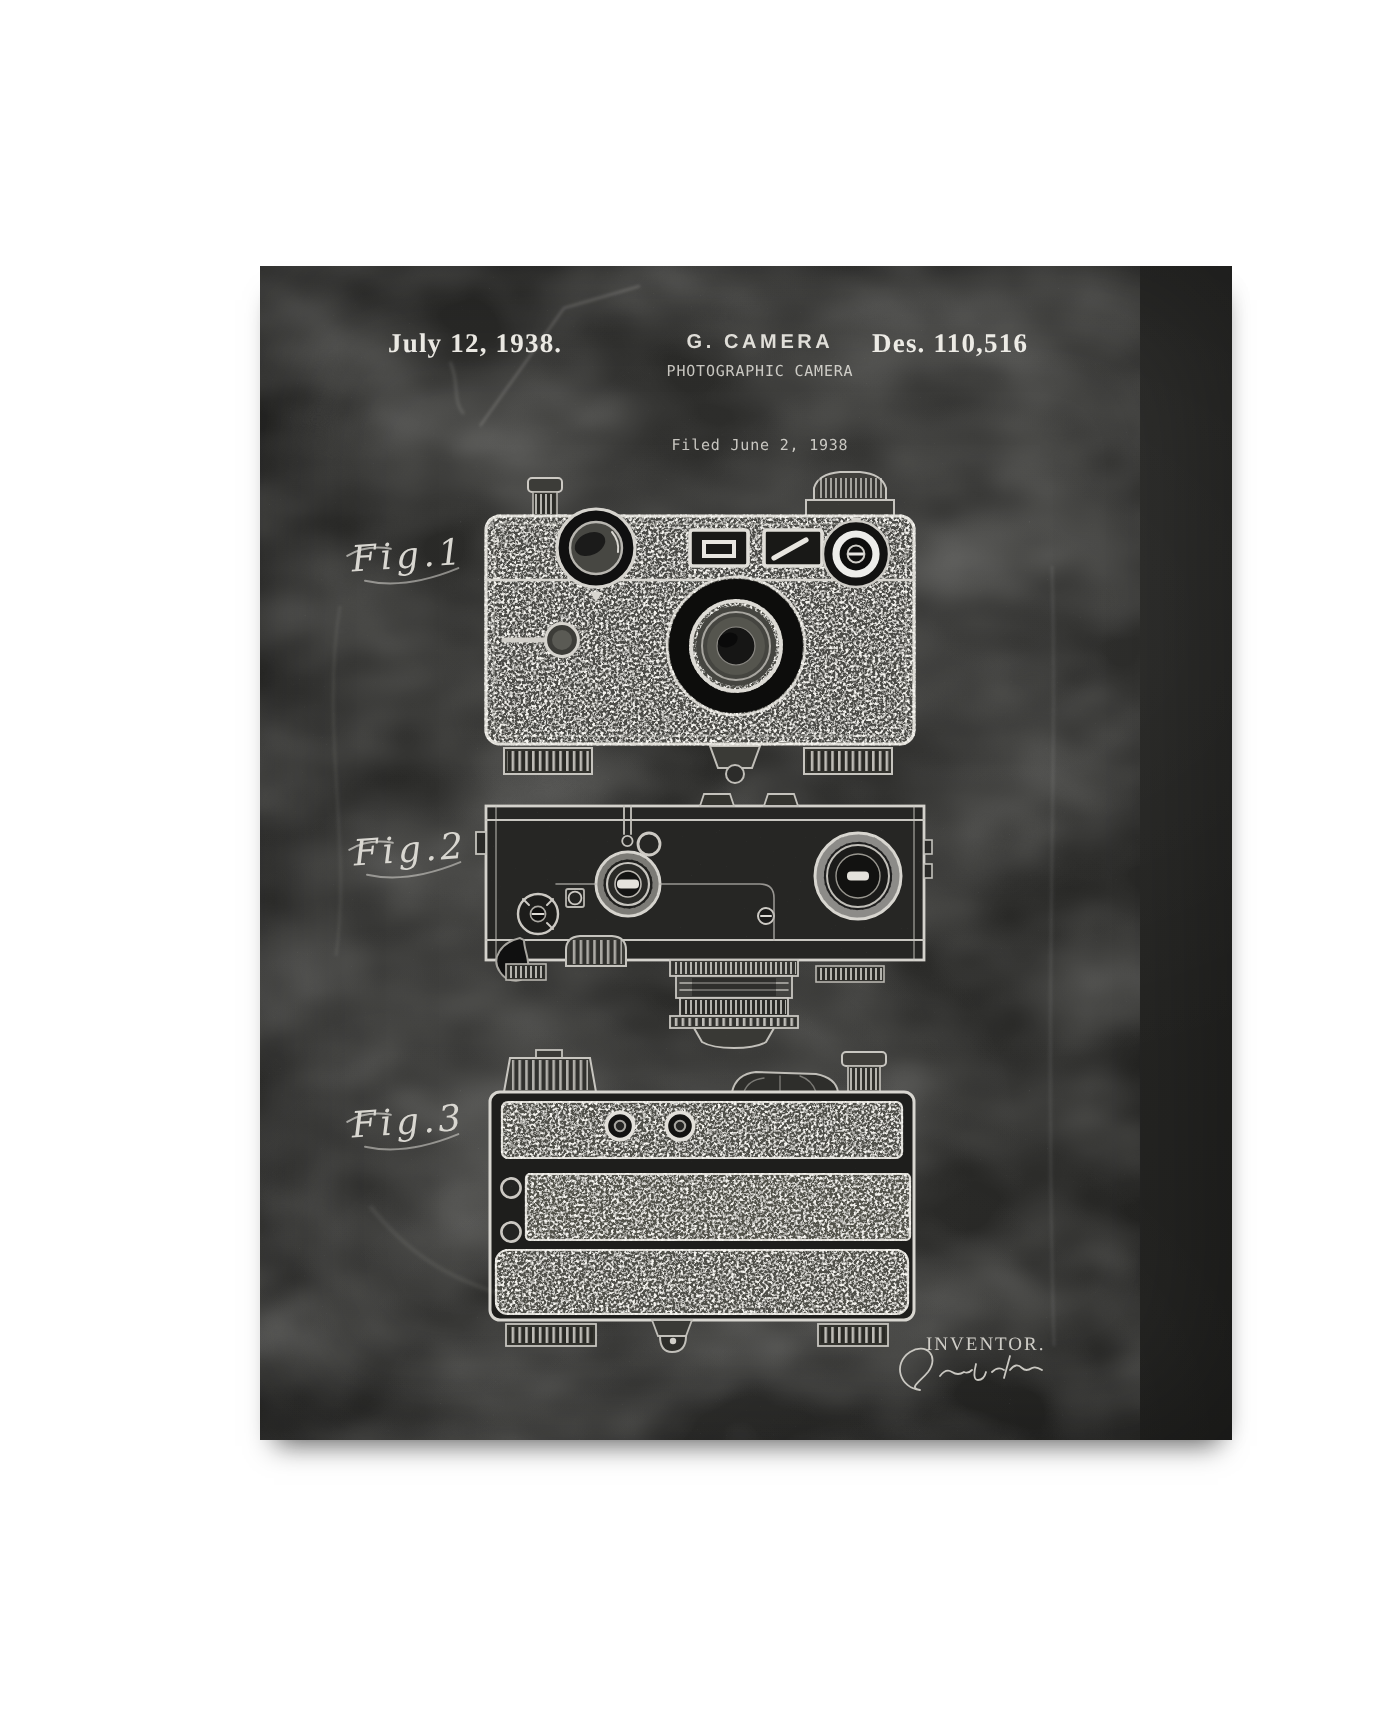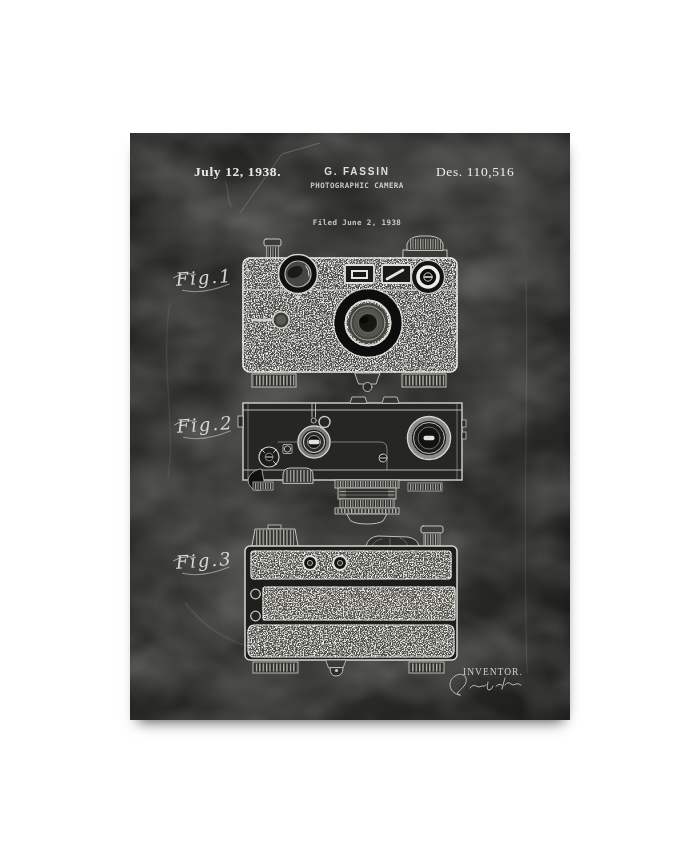--- a/index.html
+++ b/index.html
@@ -14,25 +14,26 @@
     position:absolute;left:130px;top:133px;width:440px;height:587px;
     background:
       radial-gradient(140% 90% at 18% 78%, rgba(255,255,255,0.055), transparent 45%),
       radial-gradient(120% 80% at 75% 30%, rgba(255,255,255,0.04), transparent 50%),
       radial-gradient(100% 60% at 50% 100%, rgba(255,255,255,0.05), transparent 55%),
       linear-gradient(165deg,#2d2d2b,var(--c-board,#272725) 55%,#232321);
     box-shadow:
       0 10px 13px -7px rgba(0,0,0,0.5),
       4px 5px 12px -8px rgba(0,0,0,0.3),
       inset 0 0 70px 12px rgba(0,0,0,0.35);
+    padding-left: 46px;
   }
   .hdr{position:absolute;white-space:nowrap;}
   .hdr-date{left:64px;top:31px;font-size:13.5px;font-weight:bold;letter-spacing:0.6px;color:var(--c-chalk,#e9e7e1);}
-  .hdr-num{left:306px;top:31px;font-size:13.5px;font-weight:normal;letter-spacing:0.6px;color:var(--c-chalk,#e9e7e1);}
-  .hdr-center{left:0;right:0;text-align:center;transform:translateX(7px);font-weight:bold;}
+  .hdr-num{left:306px;top:31px;font-size:13.5px;font-weight:bold;letter-spacing:0.6px;color:var(--c-chalk,#e9e7e1);}
+  .hdr-center{left:0;right:0;text-align:center;transform:translateX(7px);}
   .hdr-inventor{top:33px;font-family:"Liberation Sans","DejaVu Sans",sans-serif;font-size:10px;font-weight:bold;letter-spacing:1.8px;color:#dcdad4;}
   .hdr-title{top:48px;font-family:"DejaVu Sans Mono","Liberation Mono",monospace;font-size:7.5px;letter-spacing:0.4px;color:var(--c-chalk_dim,#c7c5bf);}
   .hdr-filed{top:61px;font-family:"DejaVu Sans Mono","Liberation Mono",monospace;font-size:7.5px;letter-spacing:0.4px;color:var(--c-chalk_dim,#c7c5bf);margin-top:24px;}
   svg{position:absolute;left:0;top:0;}
   .figlabel{
     font-family:"DejaVu Serif","Liberation Serif",serif;
     font-style:italic;font-size:18px;letter-spacing:2px;
     fill:#d9d7d1;
   }
   .inventor-label{
@@ -41,21 +42,21 @@
   }
 </style>
 </head>
 <body>
 
 <div class="stage">
   <div class="board">
 
     <div class="hdr hdr-date">July 12, 1938.</div>
     <div class="hdr hdr-num">Des. 110,516</div>
-    <div class="hdr hdr-center hdr-inventor">G. FASSIN</div>
+    <div class="hdr hdr-center hdr-inventor">G. CAMERA</div>
     <div class="hdr hdr-center hdr-title">PHOTOGRAPHIC CAMERA</div>
     <div class="hdr hdr-center hdr-filed">Filed June 2, 1938</div>
 
     <svg width="440" height="587" viewBox="0 0 440 587">
       <defs>
 
         <filter id="speck" x="-3%" y="-3%" width="106%" height="106%">
           <feTurbulence type="fractalNoise" baseFrequency="0.75" numOctaves="2" seed="7" result="n"></feTurbulence>
           <feColorMatrix in="n" type="matrix" values="0 0 0 0 0.93  0 0 0 0 0.92  0 0 0 0 0.88  2.2 2.2 2.2 0 -3.1" result="sp"></feColorMatrix>
           <feComposite in="sp" in2="SourceAlpha" operator="in" result="spm"></feComposite>

